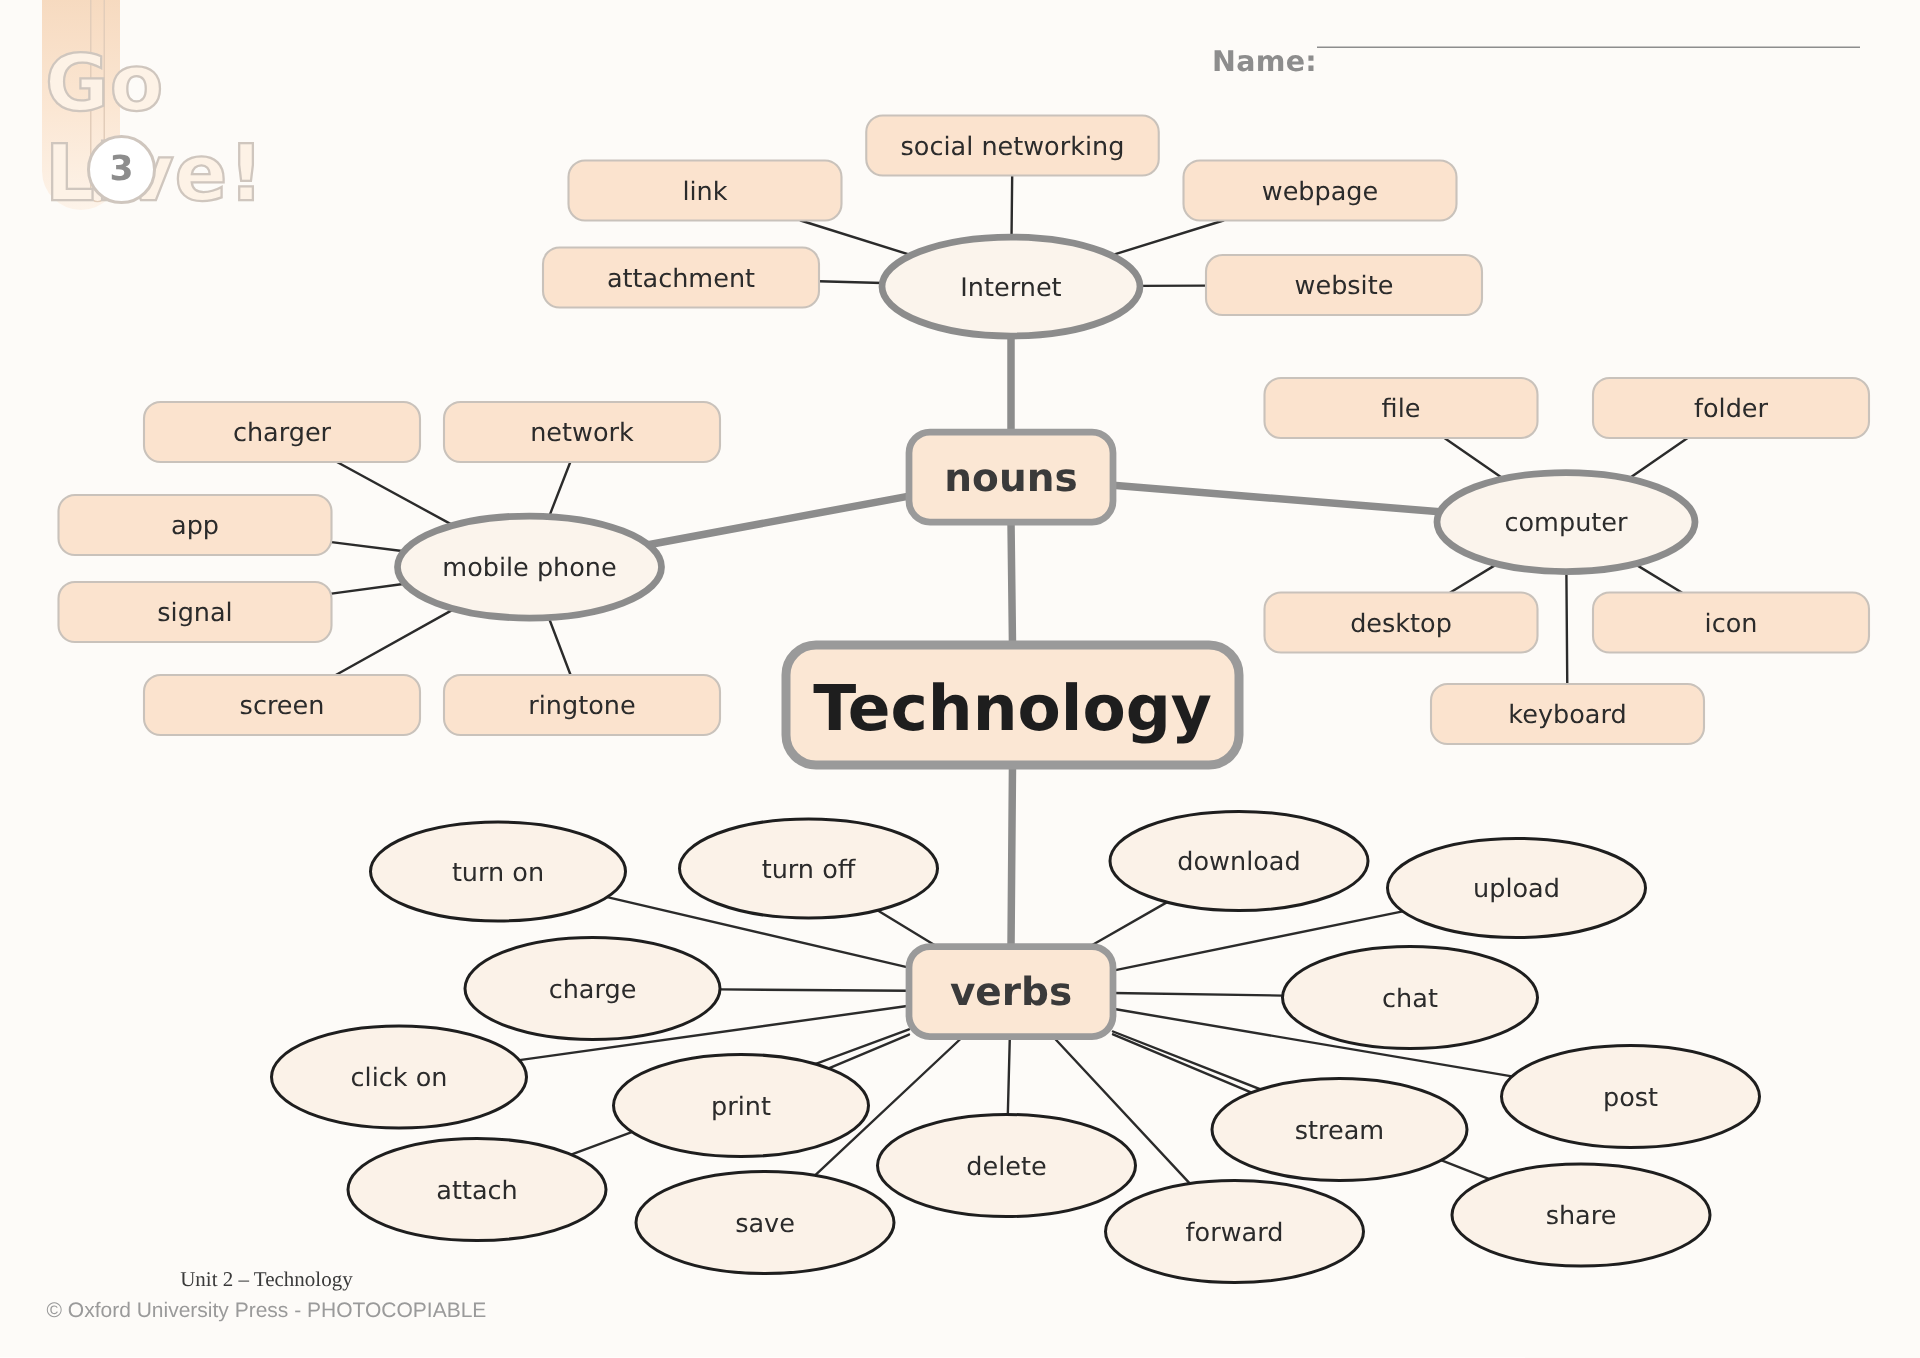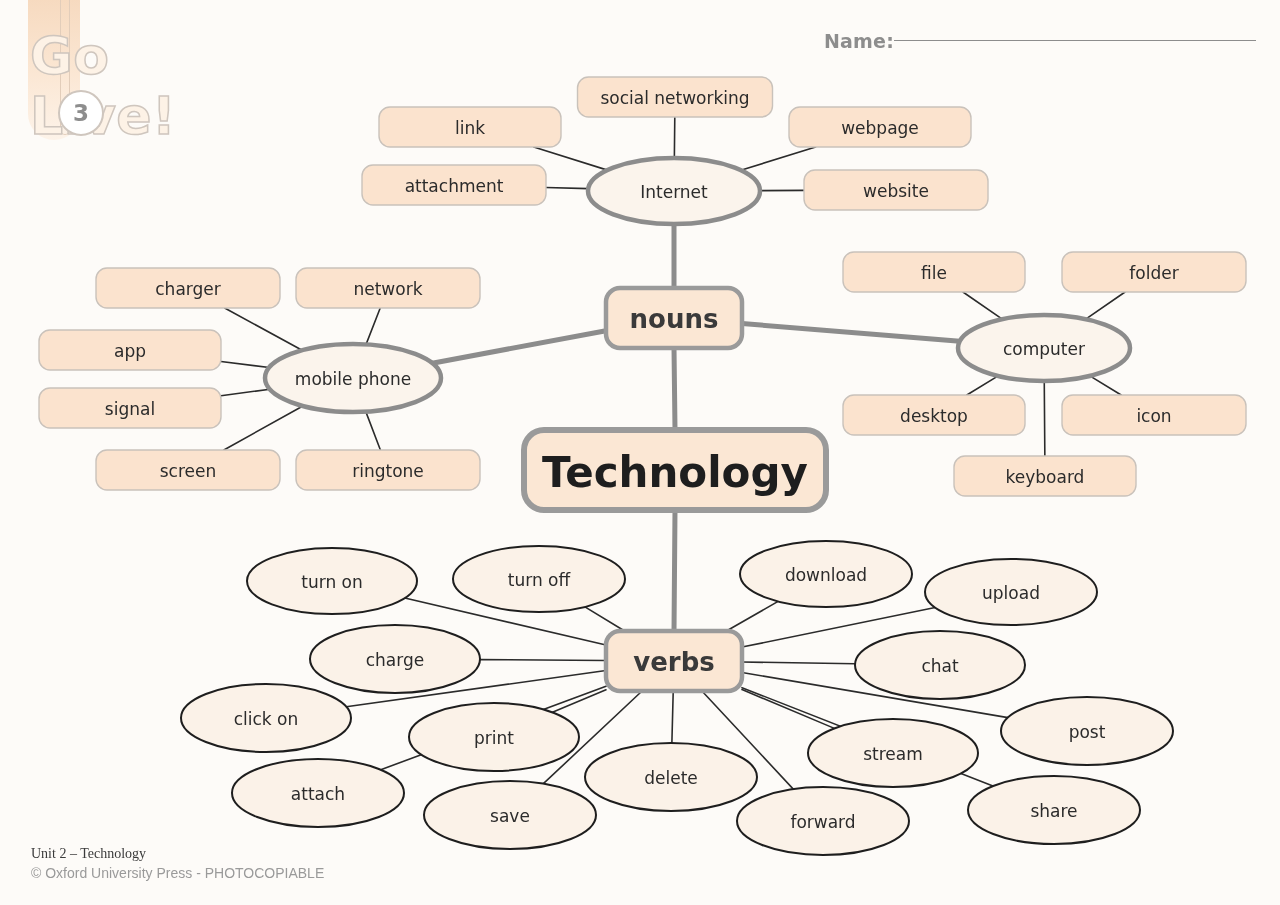--- a/index.html
+++ b/index.html
@@ -78,24 +78,24 @@
     font-size: 23px;
     font-weight: bold;
     display: flex;
     align-items: center;
     justify-content: center;
     font-family: "DejaVu Sans", sans-serif;
   }
   
   .name-row {
     position: absolute;
-    right: 24px;
+    right: 40px;
     top: 30px;
     display: flex;
-    align-items: center;
+    align-items: flex-start;
     gap: 0px;
     margin-left: 12px;
   }
   .name-label {
     font-family: "DejaVu Sans", sans-serif;
     font-size: 19px;
     font-weight: bold;
     color: #8D8D8D;
     letter-spacing: 0.2px;
   }
@@ -105,20 +105,21 @@
     border-bottom: 1.6px solid #8D8D8D;
     height: 1px;
     margin-bottom: 3px;
   }
   
   .footer {
     position: absolute;
     left: 31px;
     bottom: 22px;
     line-height: 1.35;
+    text-align: center;
   }
   .footer-unit {
     font-family: "Liberation Serif", serif;
     font-size: 14px;
     color: #3A3A3A;
   }
   .footer-copy {
     font-family: Liberation Sans, sans-serif;
     font-size: 14px;
     color: #9A9A9A;

